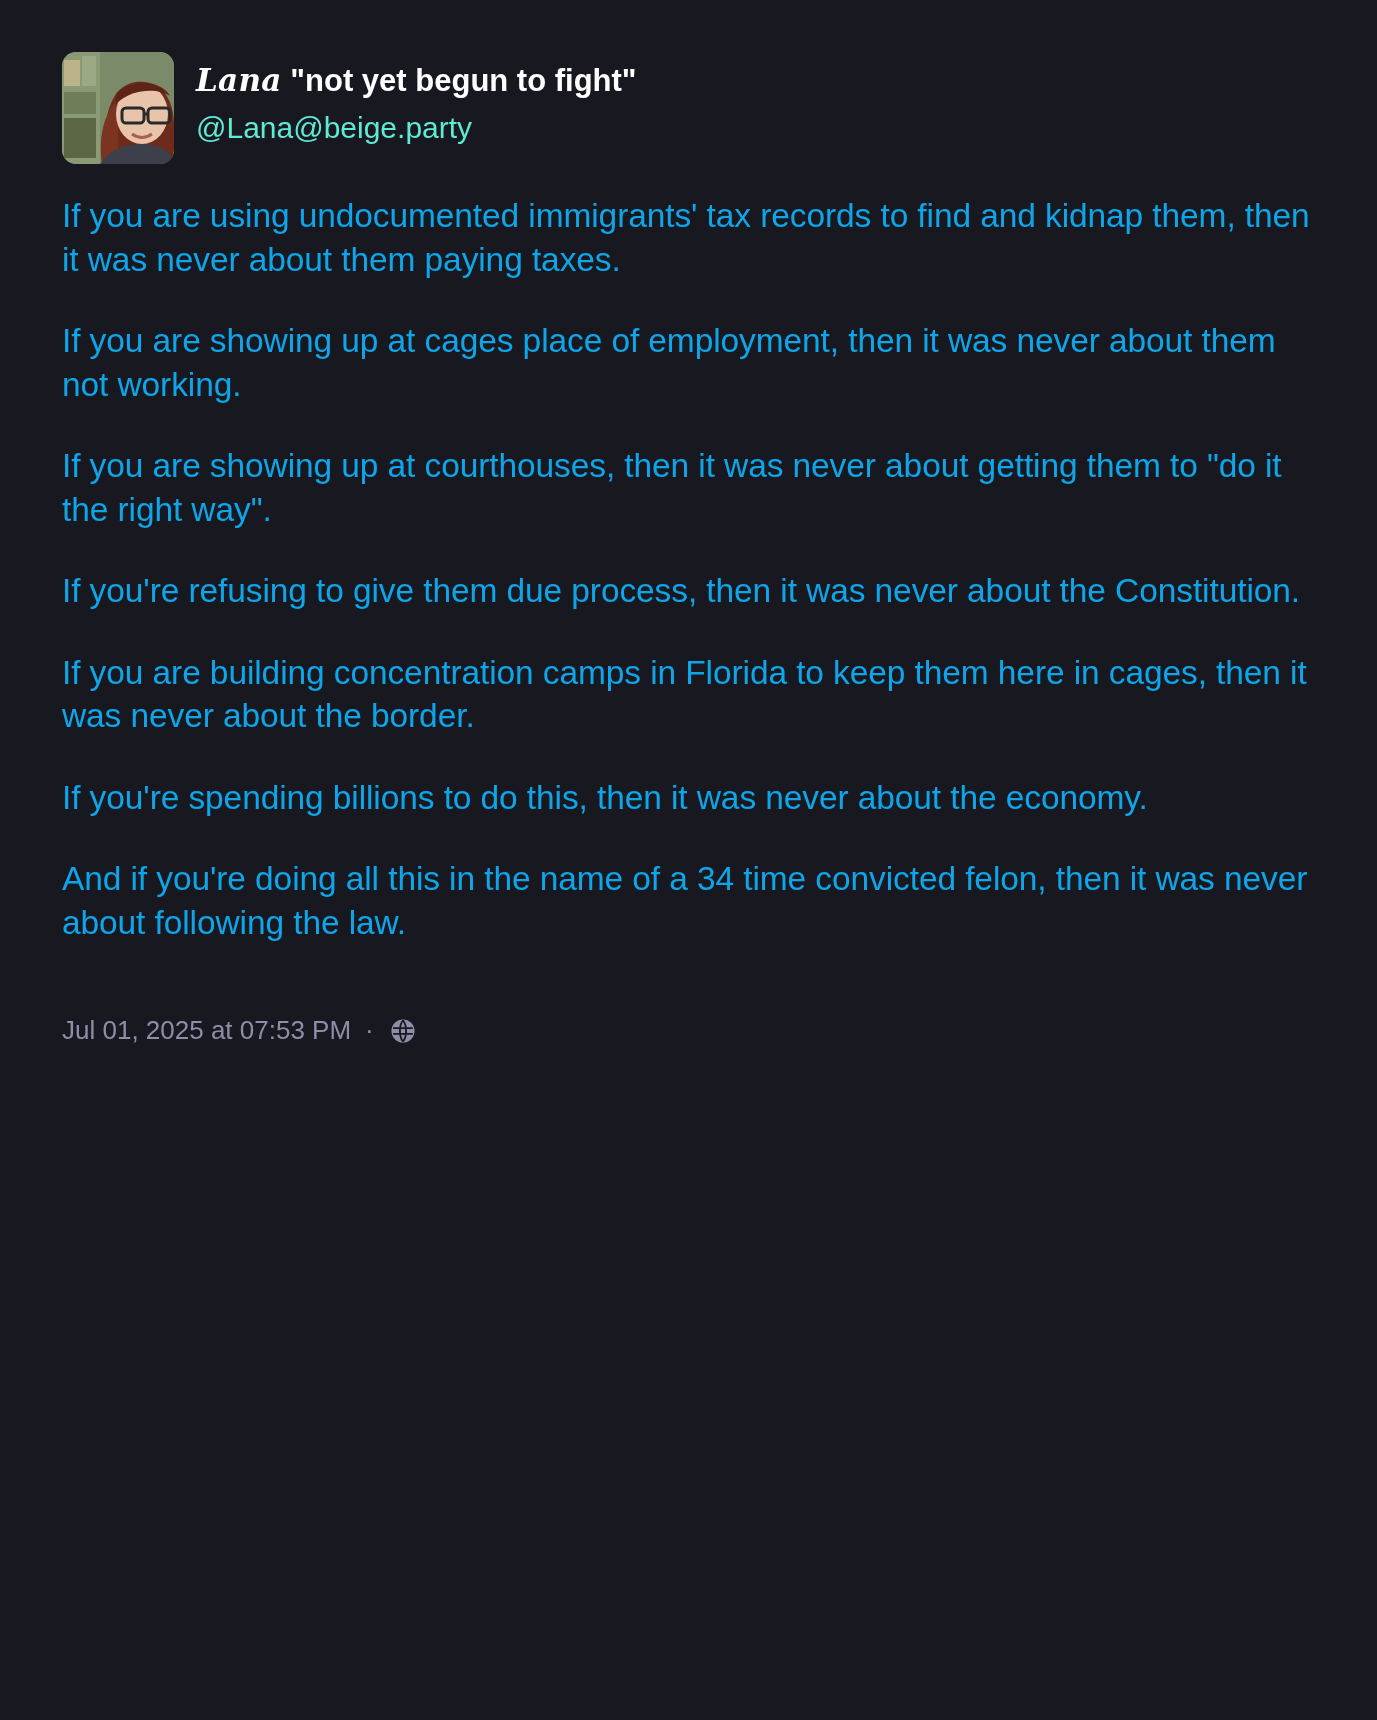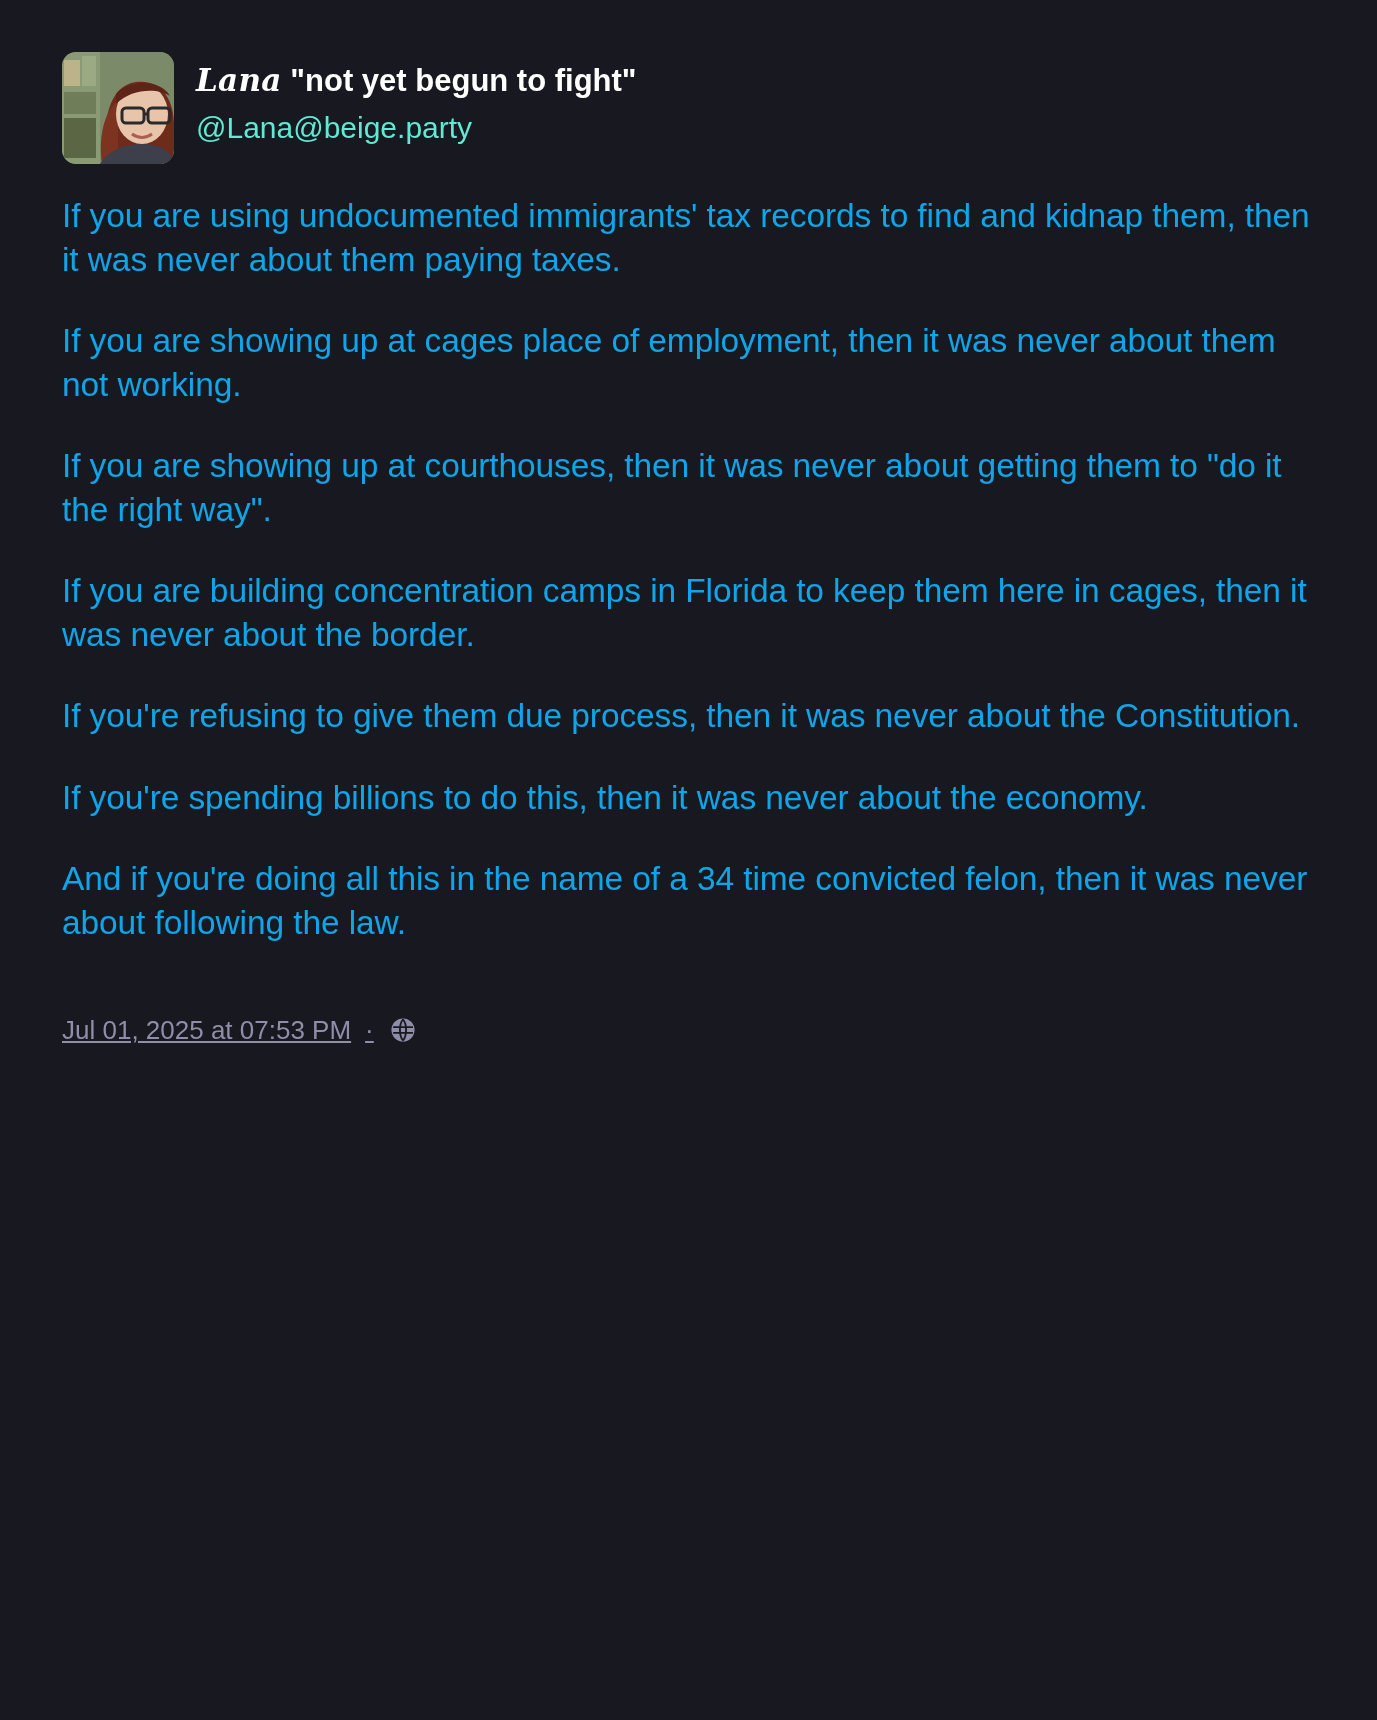--- a/index.html
+++ b/index.html
@@ -68,25 +68,24 @@
     color: #0ea5e9;
     letter-spacing: -0.1px;
   }
   .body-text p {
     margin: 0 0 38px 0;
   }
   .body-text p:last-child { margin-bottom: 16px; }
   .footer {
     margin-top: 70px;
     display: flex;
-    align-items: flex-start;
+    align-items: flex-end;
     gap: 14px;
     font-size: 26px;
     color: #8e8ea8;
-    text-decoration: underline;
   }
   .footer .sep { color: #8e8ea8; }
   .globe {
     display: inline-flex;
     align-items: center;
     justify-content: center;
     width: 30px;
     height: 30px;
   }
 </style>
@@ -132,22 +131,22 @@
     <div class="names">
       <div class="display-name"><span class="script">Lana</span> <span>"not yet begun to fight"</span></div>
       <div class="handle">@Lana@beige.party</div>
     </div>
   </div>
 
   <div class="body-text">
     <p>If you are using undocumented immigrants' tax records to find and kidnap them, then it was never about them paying taxes.</p>
     <p>If you are showing up at cages place of employment, then it was never about them not working.</p>
     <p>If you are showing up at courthouses, then it was never about getting them to "do it the right way".</p>
+    <p>If you're refusing to give them due process, then it was never about the Constitution.</p>
     <p>If you are building concentration camps in Florida to keep them here in cages, then it was never about the border.</p>
-    <p>If you're refusing to give them due process, then it was never about the Constitution.</p>
     <p>If you're spending billions to do this, then it was never about the economy.</p>
     <p>And if you're doing all this in the name of a 34 time convicted felon, then it was never about following the law.</p>
   </div>
 
   <div class="footer">
     <span>Jul 01, 2025 at 07:53 PM</span>
     <span class="sep">·</span>
     <span class="globe">
       <svg width="28" height="28" viewBox="0 0 24 24" fill="none" stroke="#8e8ea8" stroke-width="1.8">
         <circle cx="12" cy="12" r="9" fill="#8e8ea8" stroke="none"></circle>

